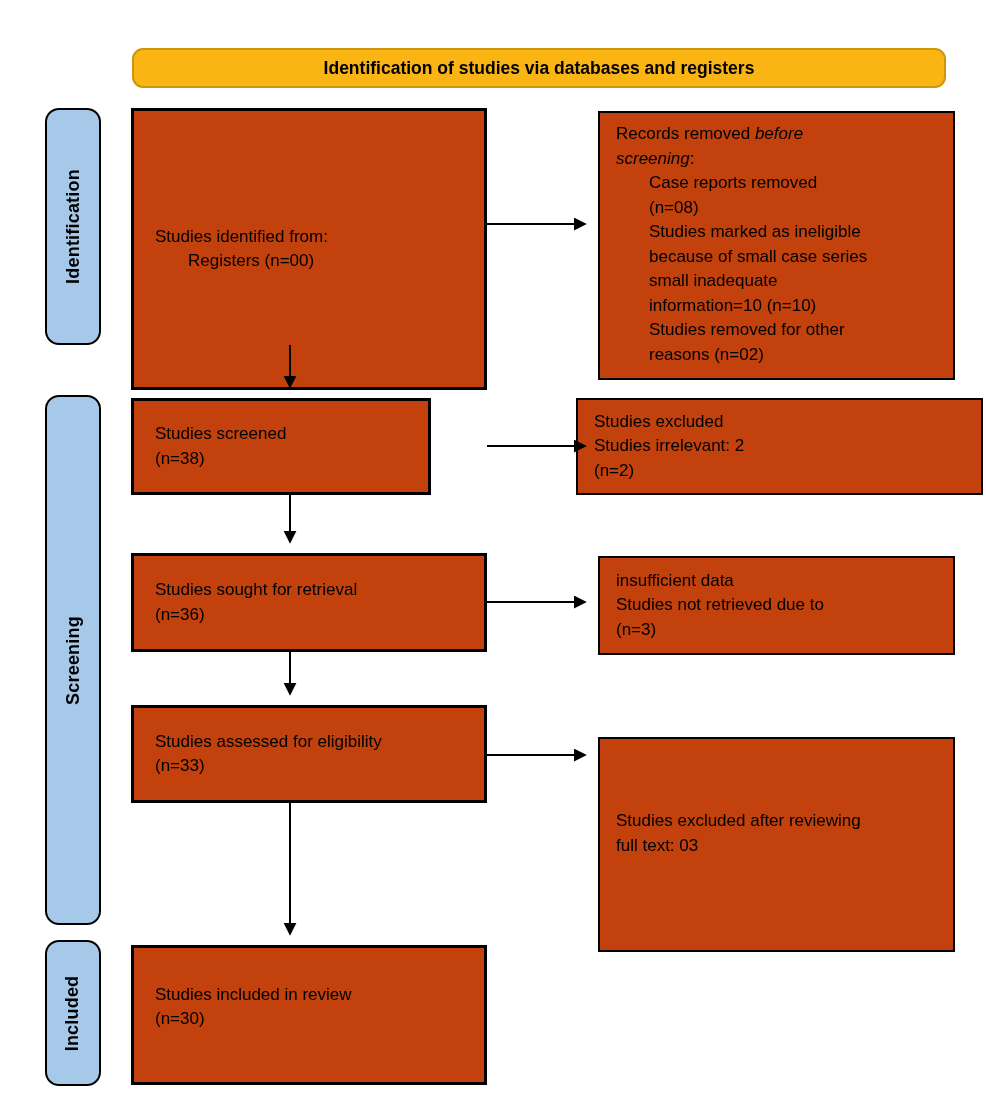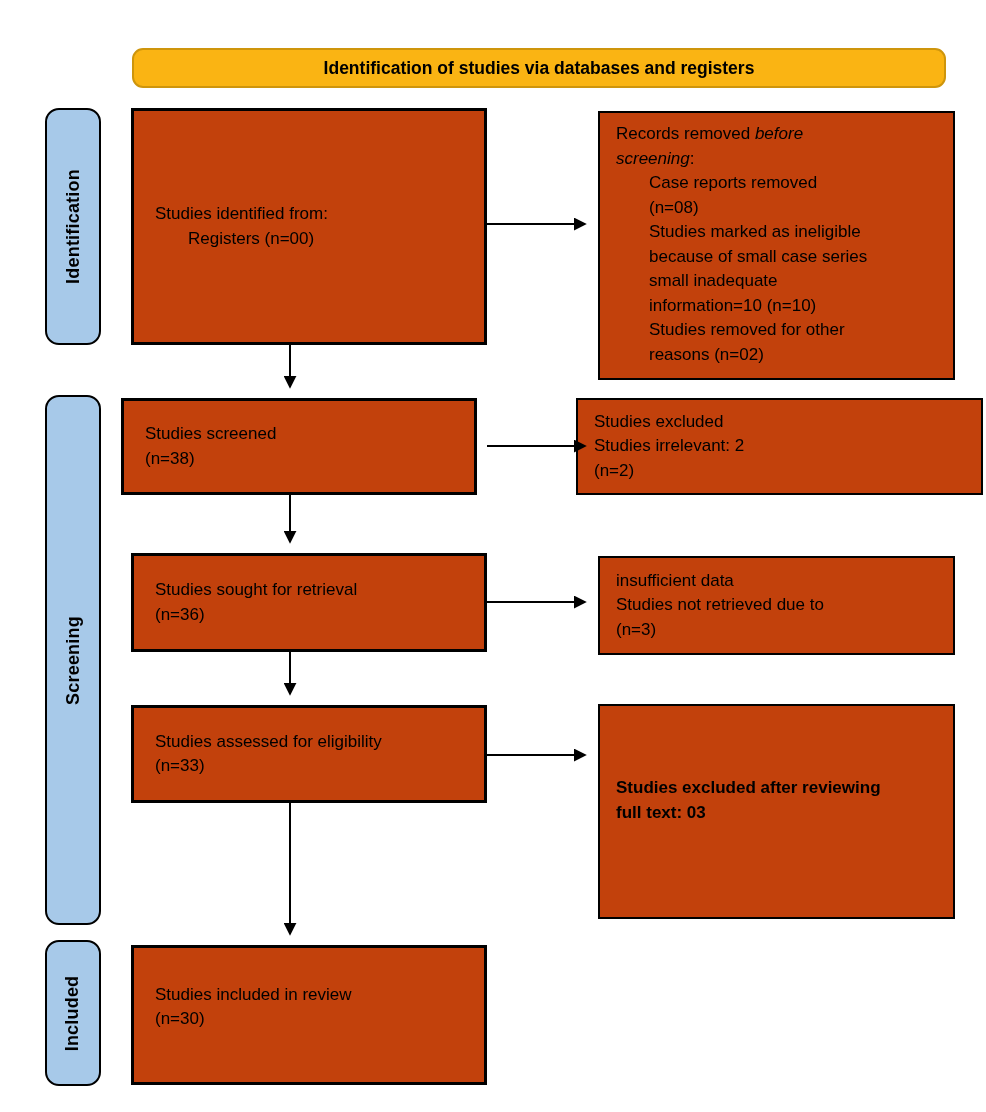--- a/index.html
+++ b/index.html
@@ -93,28 +93,28 @@
   <div class="side-bar" style="top:108px;height:237px;">
     <span class="vtext">Identification</span>
   </div>
   <div class="side-bar" style="top:395px;height:530px;">
     <span class="vtext">Screening</span>
   </div>
   <div class="side-bar" style="top:940px;height:146px;">
     <span class="vtext">Included</span>
   </div>
 
-  <div class="box" style="left:131px;top:108px;width:356px;height:237px;">
+  <div class="box" style="left:131px;top:108px;width:356px;height:282px;">
     <div class="inner pad-left-lg">
       <div class="line">Studies identified from:</div>
       <div class="line indent-1">Registers (n=00)</div>
     </div>
   </div>
 
-  <div class="box" style="left:121px;top:398px;width:356px;height:97px;">
+  <div class="box" style="left:131px;top:398px;width:300px;height:97px;">
     <div class="inner pad-left-lg">
       <div class="line">Studies screened</div>
       <div class="line">(n=38)</div>
     </div>
   </div>
 
   <div class="box" style="left:131px;top:553px;width:356px;height:99px;">
     <div class="inner pad-left-lg">
       <div class="line">Studies sought for retrieval</div>
       <div class="line">(n=36)</div>
@@ -159,21 +159,21 @@
   </div>
 
   <div class="box thin" style="left:598px;top:556px;width:357px;height:99px;">
     <div class="inner pad-left-md">
       <div class="line">insufficient data</div>
       <div class="line">Studies not retrieved due to</div>
       <div class="line">(n=3)</div>
     </div>
   </div>
 
-  <div class="box thin" style="left:598px;top:704px;width:357px;height:215px;font-weight:bold;">
+  <div class="box thin" style="left:598px;top:737px;width:357px;height:215px;">
     <div class="inner pad-left-md lift-sm">
       <div class="line">Studies excluded after reviewing</div>
       <div class="line">full text: 03</div>
     </div>
   </div>
 
   <svg id="arrow-layer" xmlns="http://www.w3.org/2000/svg">
     <defs>
       <marker id="arrowhead" viewBox="0 0 10 10" refX="8.6" refY="5" markerWidth="13" markerHeight="13" markerUnits="userSpaceOnUse" orient="auto">
         <path d="M0,0 L10,5 L0,10 z" fill="#000000"></path>

